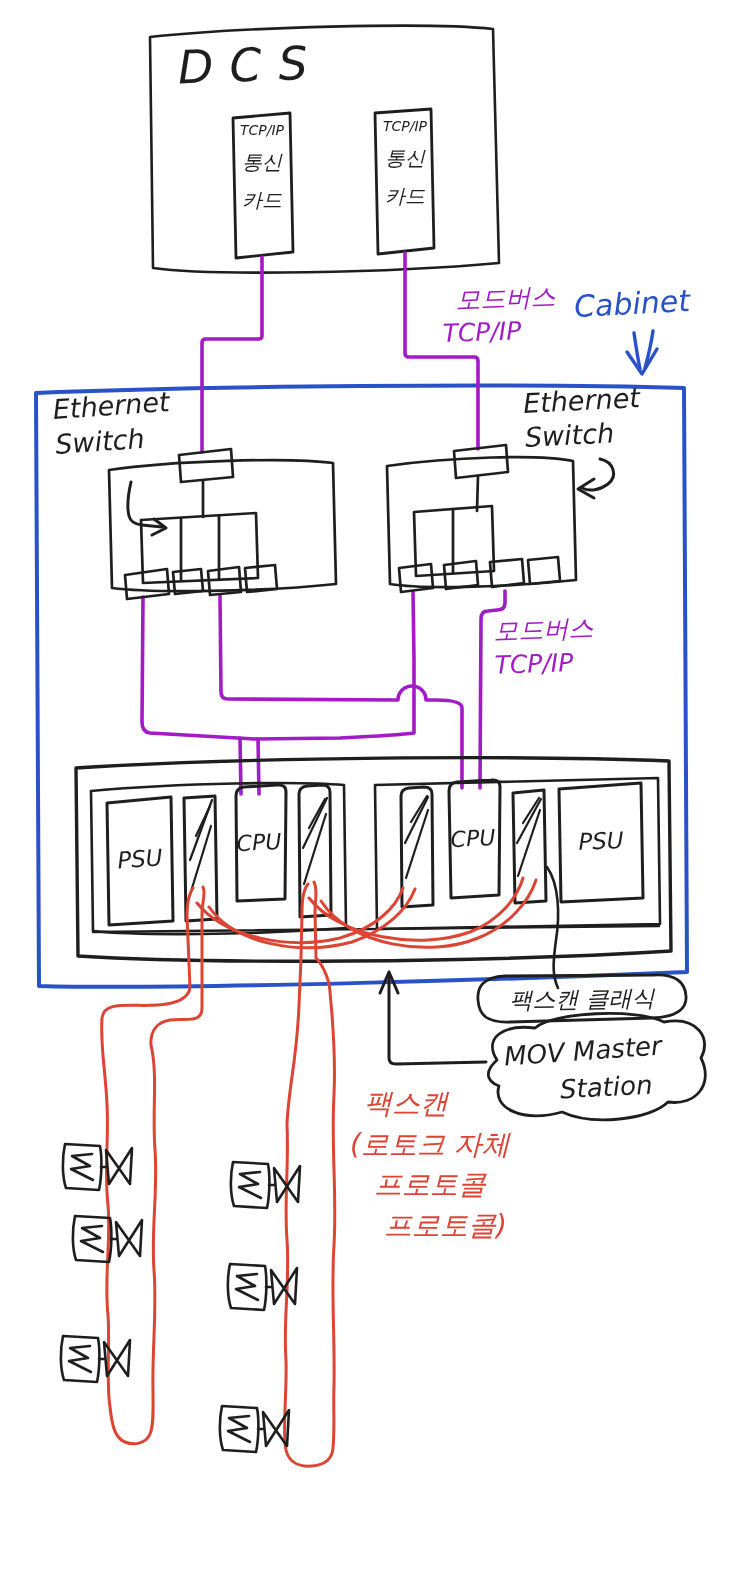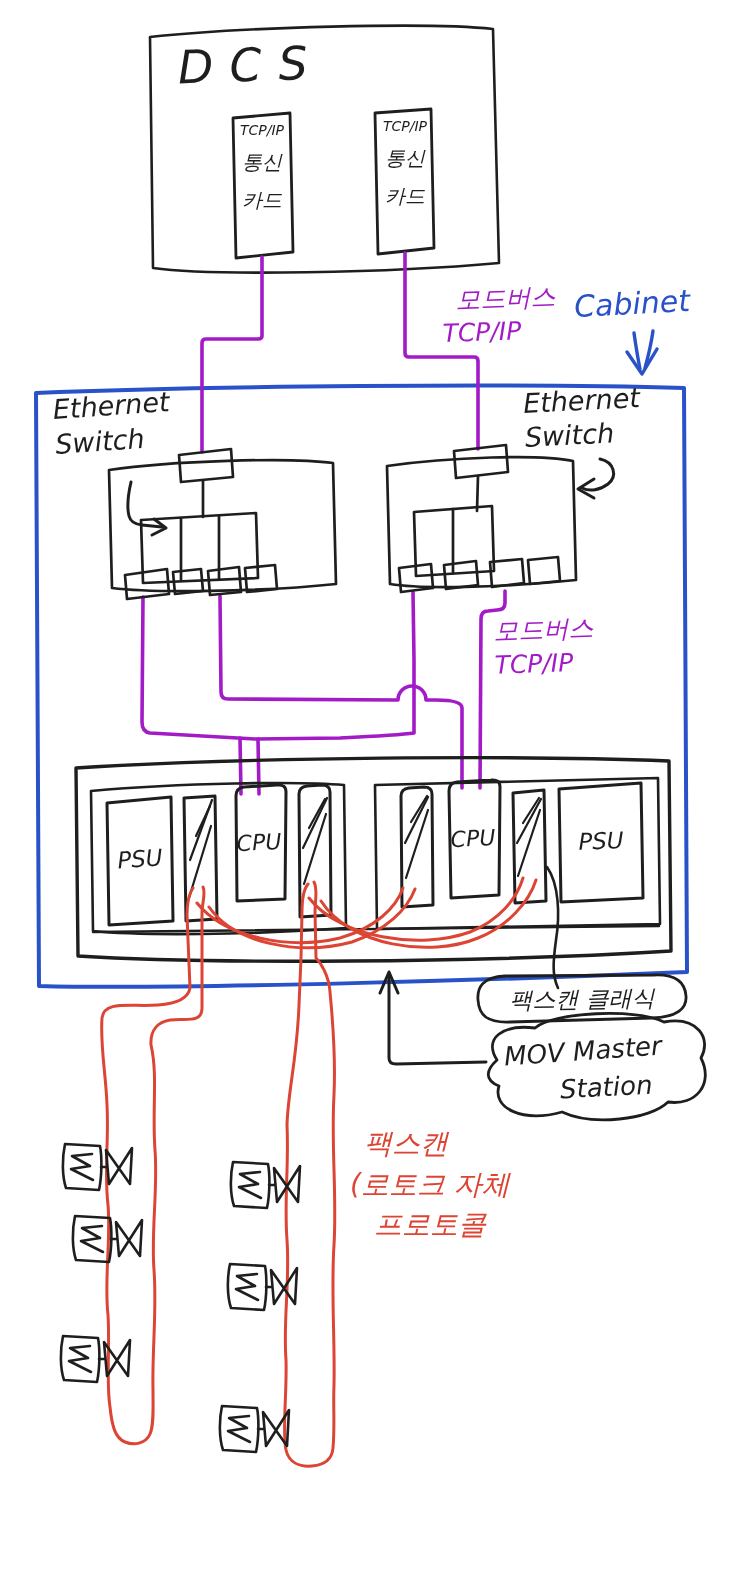--- a/index.html
+++ b/index.html
@@ -187,19 +187,20 @@
   <div class="lbl ink" style="left:110px;top:846px;width:60px;text-align:center;font-size:23px;transform:rotate(-4deg);">PSU</div>
   <div class="lbl ink" style="left:234px;top:830px;width:50px;text-align:center;font-size:22px;transform:rotate(-3deg);">CPU</div>
   <div class="lbl ink" style="left:448px;top:826px;width:50px;text-align:center;font-size:22px;transform:rotate(-3deg);">CPU</div>
   <div class="lbl ink" style="left:568px;top:828px;width:66px;text-align:center;font-size:23px;transform:rotate(-2deg);">PSU</div>
 
   <div class="lbl ink" style="left:482px;top:984px;width:200px;text-align:center;font-size:23px;transform:rotate(-1deg);">팩스캔 클래식</div>
 
   <div class="lbl ink" style="left:504px;top:1036px;font-size:26px;transform:rotate(-4deg);">MOV Master</div>
   <div class="lbl ink" style="left:560px;top:1072px;font-size:26px;transform:rotate(-3deg);">Station</div>
 
-  <div class="lbl red" style="left:350px;top:1124px;font-size:28px;line-height:1.45;">
+  <div class="lbl red" style="left:350px;top:1084px;font-size:28px;line-height:1.45;">
     <div style="padding-left:14px;">팩스캔</div>
     <div>(로토크 자체</div>
     <div style="padding-left:24px;">프로토콜</div>
+    <div style="padding-left:34px;">프로토콜)</div>
   </div>
 
 </div>
 
 </body></html>

